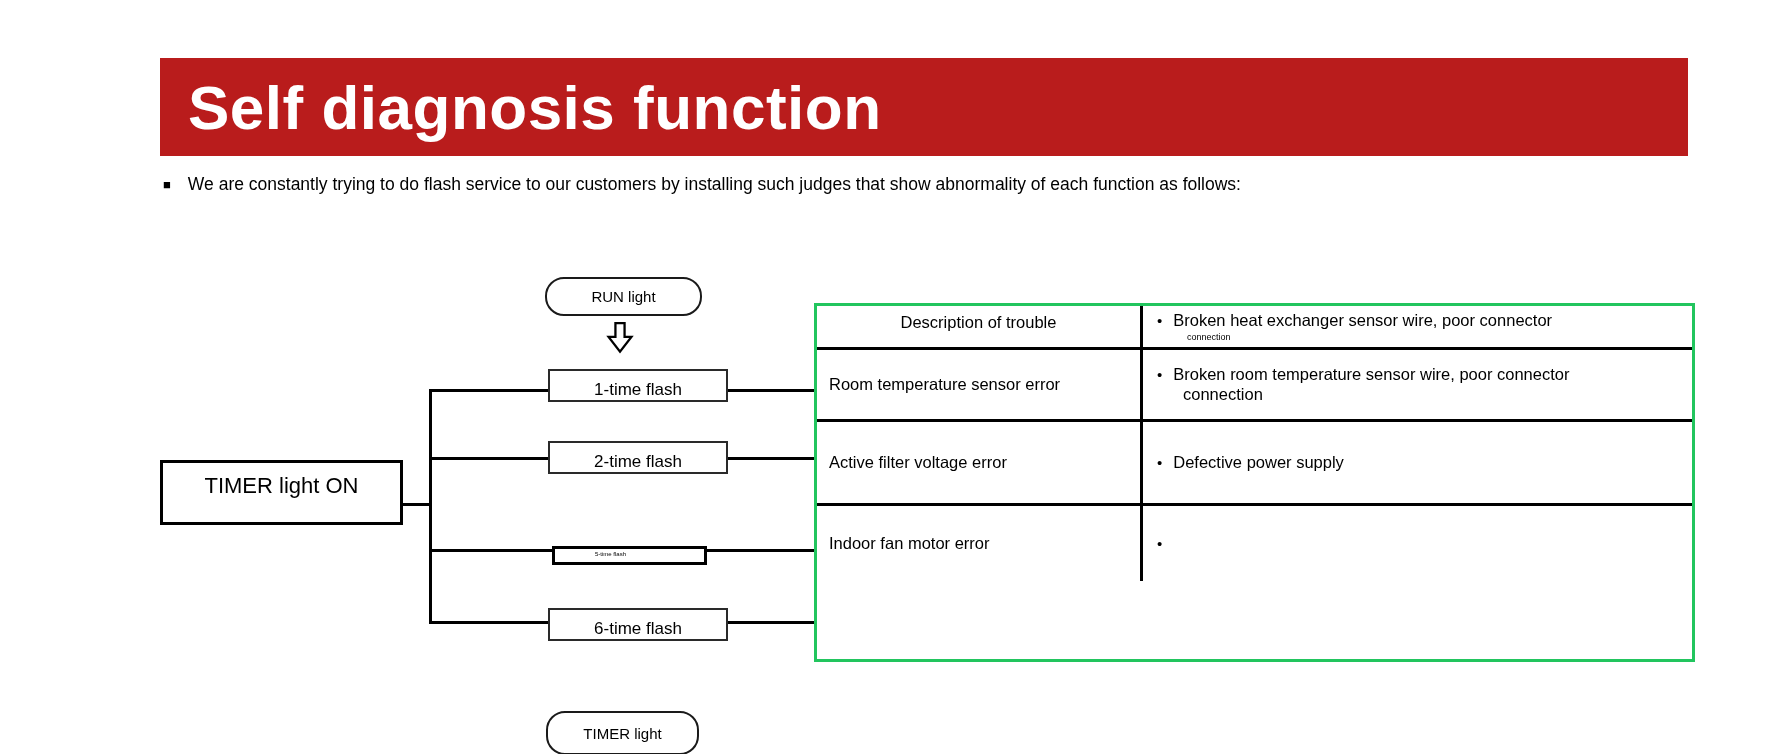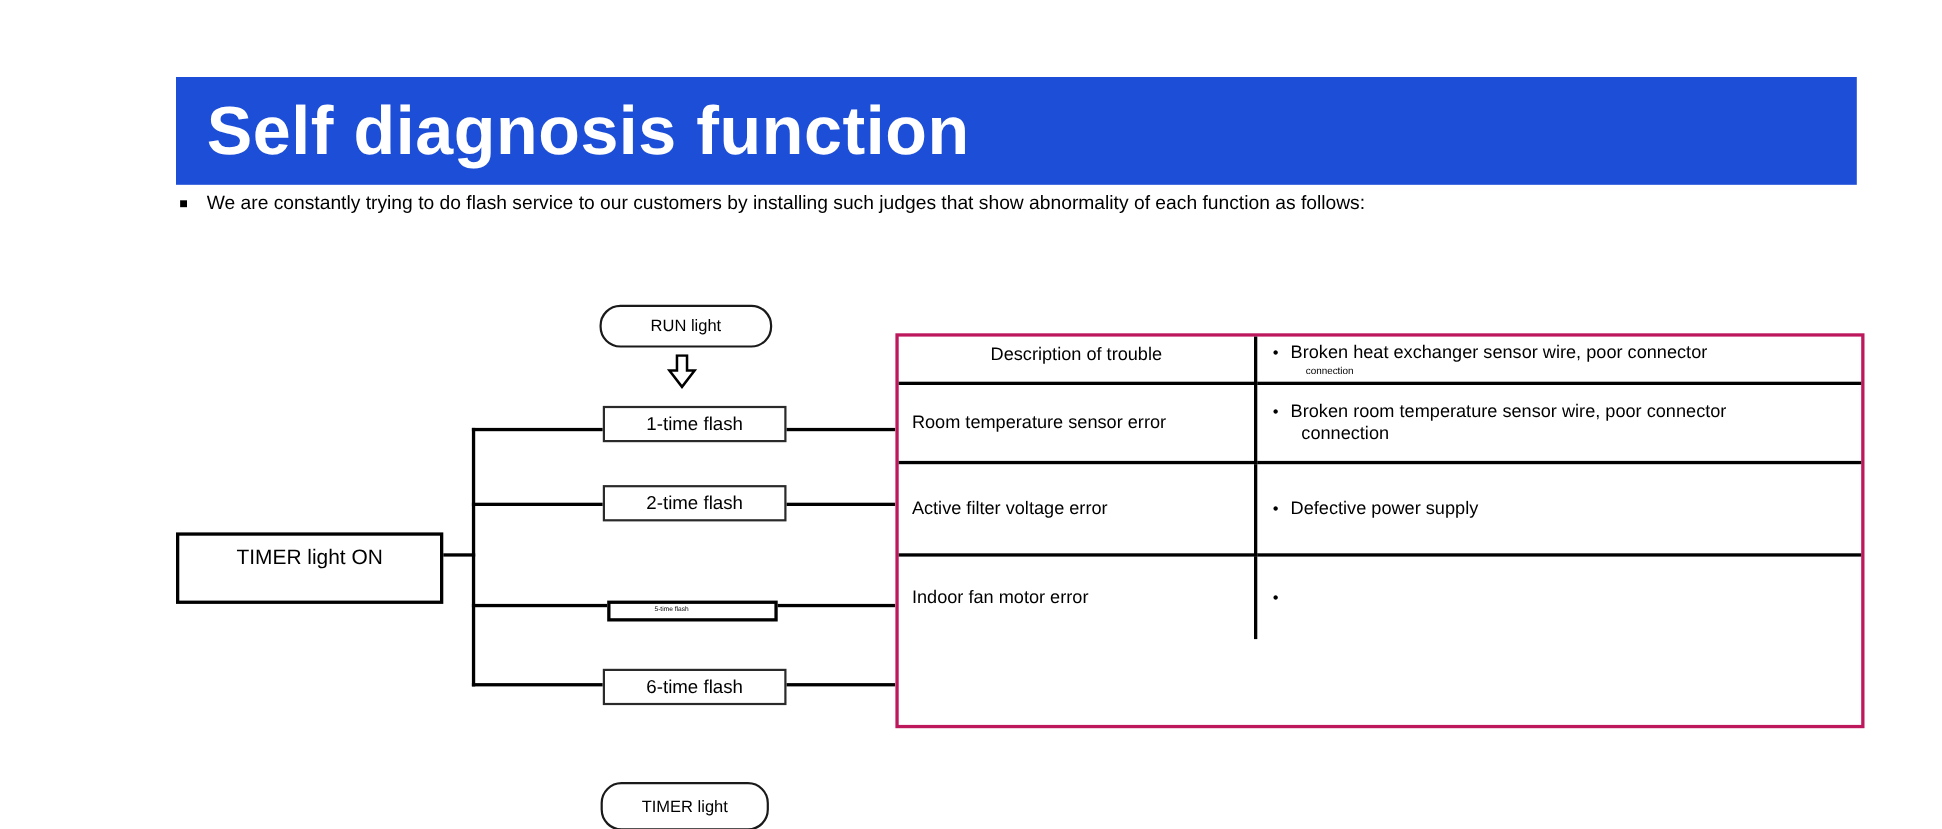--- a/index.html
+++ b/index.html
@@ -4,22 +4,22 @@
 <style>
   * { margin:0; padding:0; box-sizing:border-box; }
   html,body { background:#fff; }
   .page {
     position:relative; width:1765px; height:754px; background:#fff;
     font-family:"Liberation Sans", sans-serif; color:#000; overflow:hidden;
   }
 
   
   .banner {
-    position:absolute; left:160px; top:70px; width:1528px; height:98px;
-    background:#1d4ed8; display:flex; align-items:center;
+    position:absolute; left:160px; top:58px; width:1528px; height:98px;
+    background:#b91c1c; display:flex; align-items:center;
   }
   .banner h1 {
     color:#fff; font-size:62px; font-weight:bold; padding-left:28px;
     letter-spacing:0.5px; white-space:nowrap;
   }
 
   
   .intro { position:absolute; left:163px; top:174px; display:flex; align-items:center; }
   .intro .sq { font-size:13px; line-height:20px; }
   .intro .txt { font-size:17.5px; margin-left:17px; white-space:nowrap; }
@@ -31,39 +31,39 @@
 
   
   .pill {
     position:absolute; border:2px solid #1a1a1a; border-radius:19px; background:#fff;
     display:flex; align-items:center; justify-content:center; font-size:15px;
   }
   .pill.run   { left:545px; top:277px; width:157px; height:39px; }
   .pill.timer { left:546px; top:711px; width:153px; height:44px; }
   .arrow-wrap { position:absolute; left:606px; top:322px; width:28px; height:32px; }
   .fbox {
-    position:absolute; left:548px; width:167px; height:33px; background:#fff;
-    border:2px solid #2a2a2a; display:flex; align-items:center; justify-content:center;
+    position:absolute; left:548px; width:180px; height:33px; background:#fff;
+    border:2px solid #2a2a2a; display:flex; align-items:flex-end; justify-content:center;
     font-size:17px;
   }
   .fbox.f1 { top:369px; }
   .fbox.f2 { top:441px; }
   .fbox.f5 { top:546px; left:552px; width:155px; height:19px; border:3px solid #000;
              font-size:6px; justify-content:flex-start; padding-left:40px; align-items:flex-start; padding-top:2px; }
   .fbox.f6 { top:608px; }
   .timer-on {
-    position:absolute; left:160px; top:484px; width:243px; height:65px;
+    position:absolute; left:160px; top:460px; width:243px; height:65px;
     border:3px solid #000; background:#fff; display:flex; justify-content:center;
-    align-items:flex-start; padding-top:10px; font-size:19px;
+    align-items:flex-start; padding-top:10px; font-size:22px;
   }
 
   
   .ttable {
     position:absolute; left:814px; top:303px; width:881px; height:359px;
-    border:3px solid #be185d; background:#fff;
+    border:3px solid #22c55e; background:#fff;
     display:grid; grid-template-columns:326px 1fr;
     grid-template-rows:44px 72px 84px 75px 78px;
   }
   .cell { border-color:#000; border-style:solid; border-width:0; }
   .cell.c1 { border-right-width:3px; }
   .cell.hb { border-bottom-width:3px; }
   .cell.head { display:flex; justify-content:center; align-items:flex-start; padding-top:7px; font-size:16.5px; }
   .cell.trouble { display:flex; align-items:center; padding-left:12px; font-size:16.5px; }
   .cell.cause { display:flex; flex-direction:column; justify-content:center; padding-left:14px; font-size:16.5px; }
   .cause-line1 { display:flex; align-items:baseline; }

